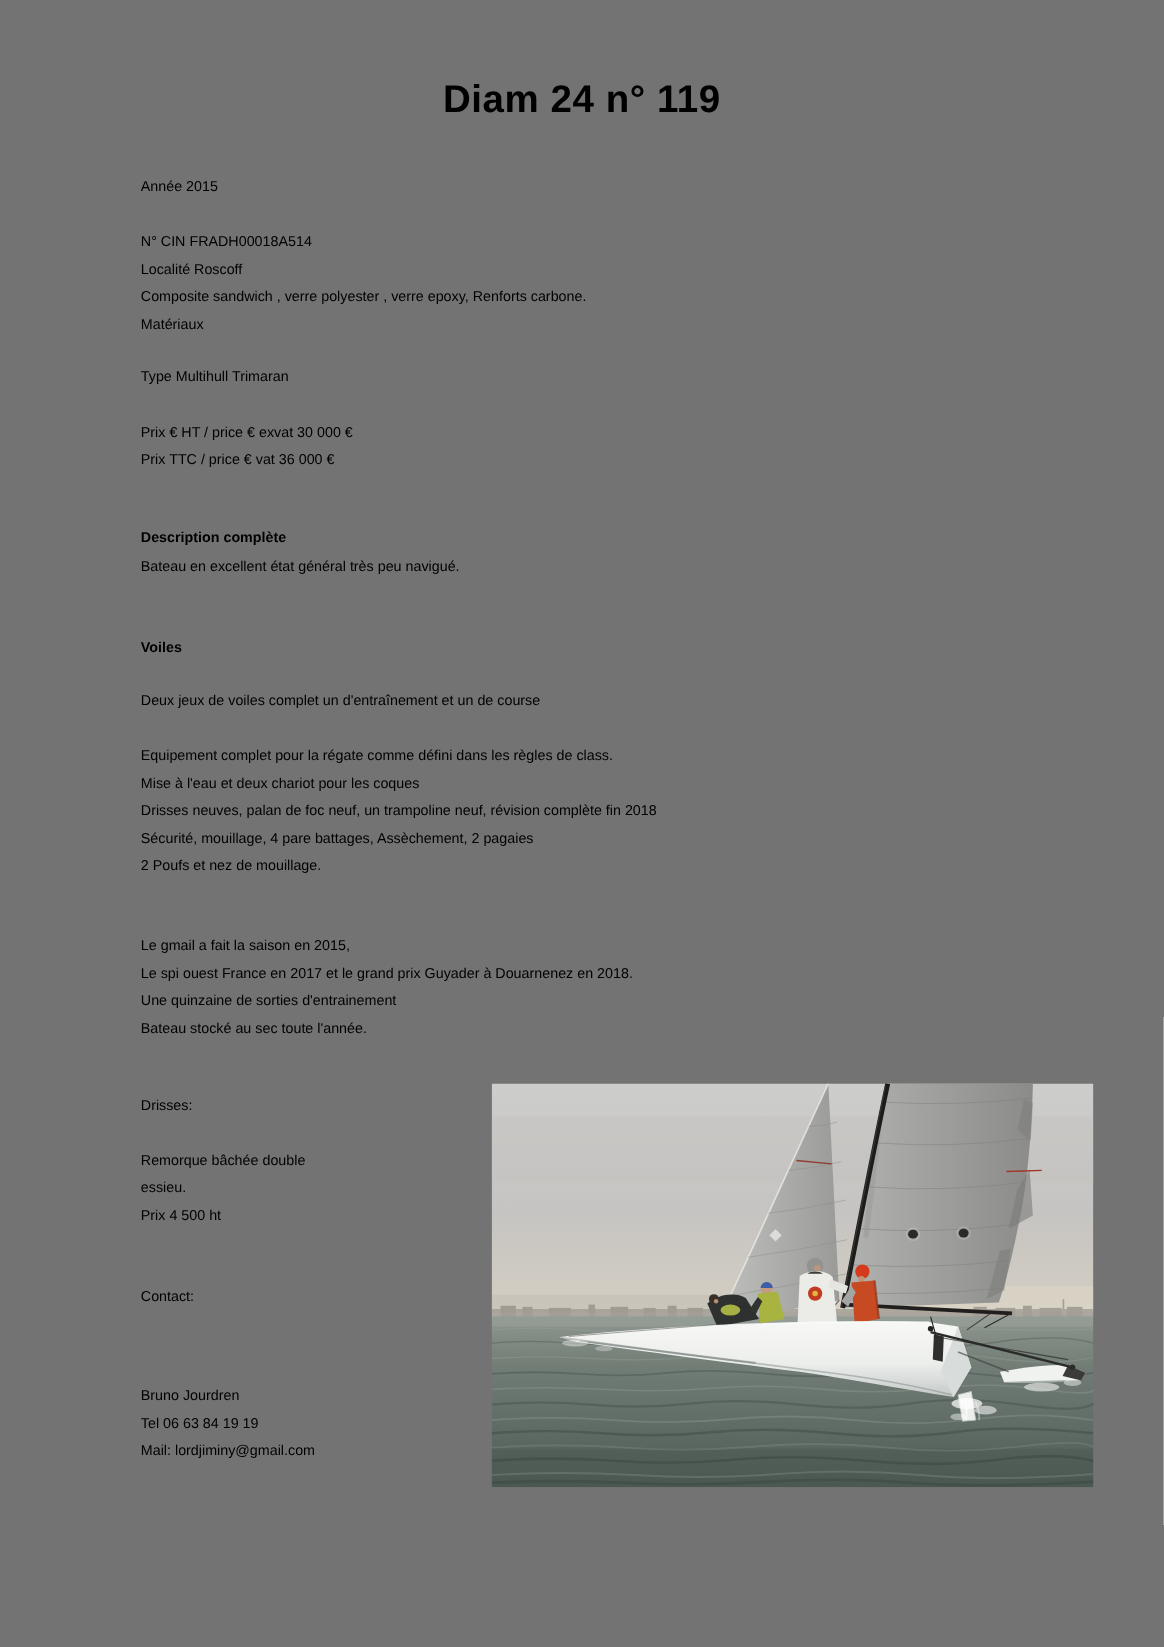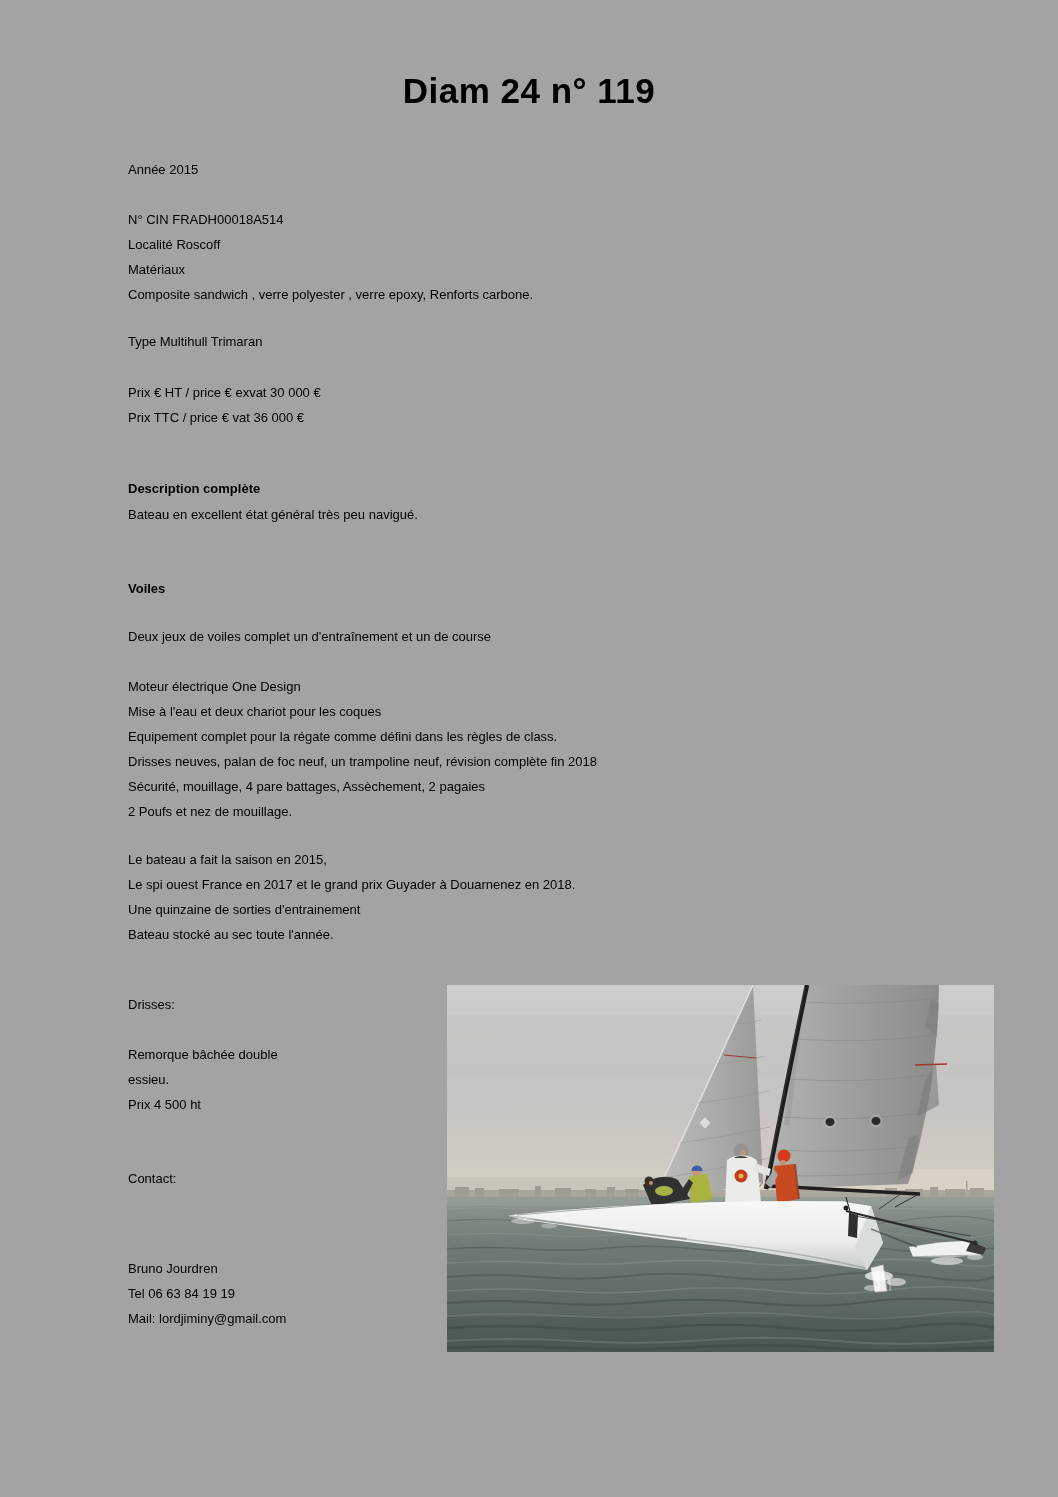--- a/index.html
+++ b/index.html
@@ -1,17 +1,17 @@
 <!DOCTYPE html>
 <html><head>
 <meta charset="utf-8">
 <style>
   html,body{margin:0;padding:0;background:#ffffff;}
   .page{
-    position:relative;width:1058px;height:1497px;background:#a3a3a3;
+    position:relative;width:1058px;height:1497px;background:#737373;
     font-family:"Liberation Sans","DejaVu Sans",sans-serif;color:#000;overflow:hidden;
   }
   .doc-title{
     position:absolute;top:71px;left:0;width:100%;text-align:center;
     font-size:35px;font-weight:700;letter-spacing:.5px;
   }
   .block{position:absolute;left:128px;}
   .line{font-size:13px;line-height:25px;white-space:pre;}
   .bold{font-weight:700;}
   .photo{
@@ -26,22 +26,22 @@
 
   <div class="doc-title">Diam 24 n° 119</div>
 
   <div class="block" style="top:157px">
     <div class="line">Année 2015</div>
   </div>
 
   <div class="block" style="top:207px">
     <div class="line">N° CIN FRADH00018A514</div>
     <div class="line">Localité Roscoff</div>
+    <div class="line">Composite sandwich , verre polyester , verre epoxy, Renforts carbone.</div>
     <div class="line">Matériaux</div>
-    <div class="line">Composite sandwich , verre polyester , verre epoxy, Renforts carbone.</div>
   </div>
 
   <div class="block" style="top:329px">
     <div class="line">Type Multihull Trimaran</div>
   </div>
 
   <div class="block" style="top:380px">
     <div class="line">Prix € HT / price € exvat 30 000 €</div>
     <div class="line">Prix TTC / price € vat 36 000 €</div>
   </div>
@@ -56,30 +56,29 @@
 
   <div class="block" style="top:576px">
     <div class="line bold">Voiles</div>
   </div>
 
   <div class="block" style="top:624px">
     <div class="line">Deux jeux de voiles complet un d'entraînement et un de course</div>
   </div>
 
   <div class="block" style="top:674px">
-    <div class="line">Moteur électrique One Design</div>
+    <div class="line">Equipement complet pour la régate comme défini dans les règles de class.</div>
     <div class="line">Mise à l'eau et deux chariot pour les coques</div>
-    <div class="line">Equipement complet pour la régate comme défini dans les règles de class.</div>
     <div class="line">Drisses neuves, palan de foc neuf, un trampoline neuf, révision complète fin 2018</div>
     <div class="line">Sécurité, mouillage, 4 pare battages, Assèchement, 2 pagaies</div>
     <div class="line">2 Poufs et nez de mouillage.</div>
   </div>
 
   <div class="block" style="top:847px">
-    <div class="line">Le bateau a fait la saison en 2015,</div>
+    <div class="line">Le gmail a fait la saison en 2015,</div>
     <div class="line">Le spi ouest France en 2017 et le grand prix Guyader à Douarnenez en 2018.</div>
     <div class="line">Une quinzaine de sorties d'entrainement</div>
     <div class="line">Bateau stocké au sec toute l'année.</div>
   </div>
 
   <div class="block" style="top:992px">
     <div class="line">Drisses:</div>
   </div>
 
   <div class="block" style="top:1042px">

